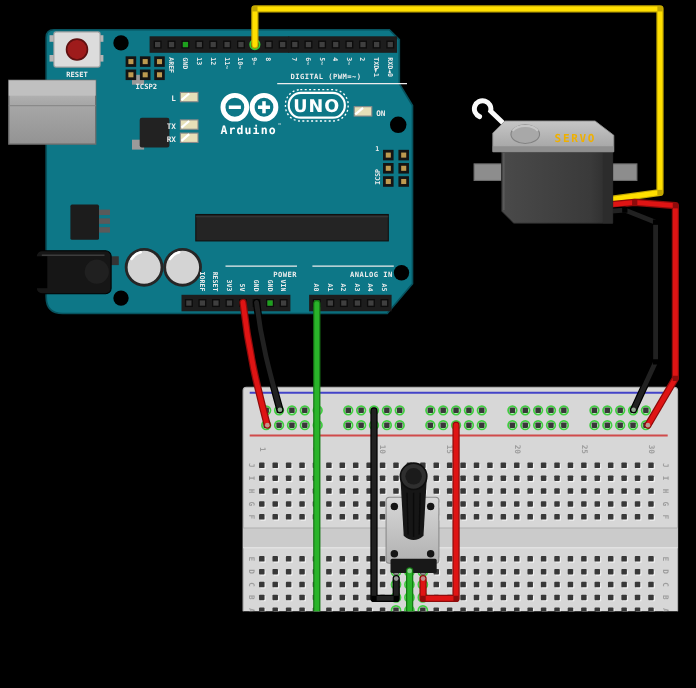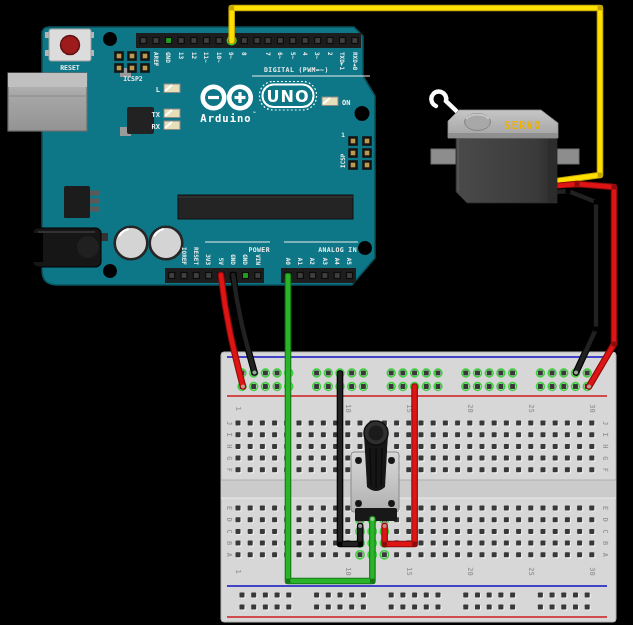--- a/index.html
+++ b/index.html
@@ -1,16 +1,16 @@
 <!DOCTYPE html>
 <html><head>
 <meta charset="utf-8">
 <style>
   html,body{margin:0;padding:0;background:#000;}
-  .scene{position:relative;width:633px;height:625px;background:#000;overflow:hidden;}
+  .scene{position:relative;width:633px;height:556px;background:#000;overflow:hidden;}
   svg{position:absolute;left:0;top:0;}
   text{font-family:"DejaVu Sans Mono",monospace;}
   .sk{fill:#ededed;font-weight:bold;}
   .pin-label{fill:#ededed;font-size:6px;font-weight:bold;}
   .caption{fill:#ededed;font-size:6.5px;font-weight:bold;letter-spacing:.4px;}
   .bb-label{fill:#9d9d9d;font-size:7px;font-weight:bold;}
   .logo-text{fill:#fff;font-size:10.5px;font-weight:bold;letter-spacing:1px;}
   .uno-text{font-family:"DejaVu Sans",sans-serif;fill:#fff;font-size:16px;font-weight:bold;letter-spacing:1px;}
   .servo-text{fill:#efb000;font-size:10px;font-weight:bold;letter-spacing:1.5px;}
 </style>

